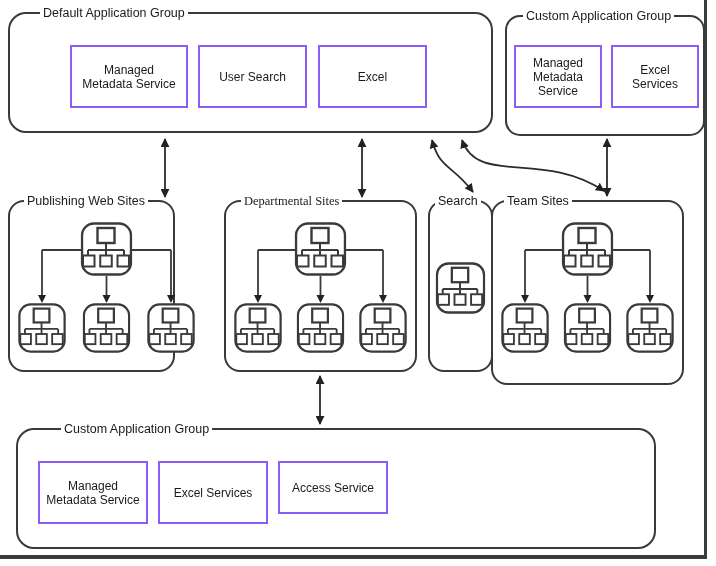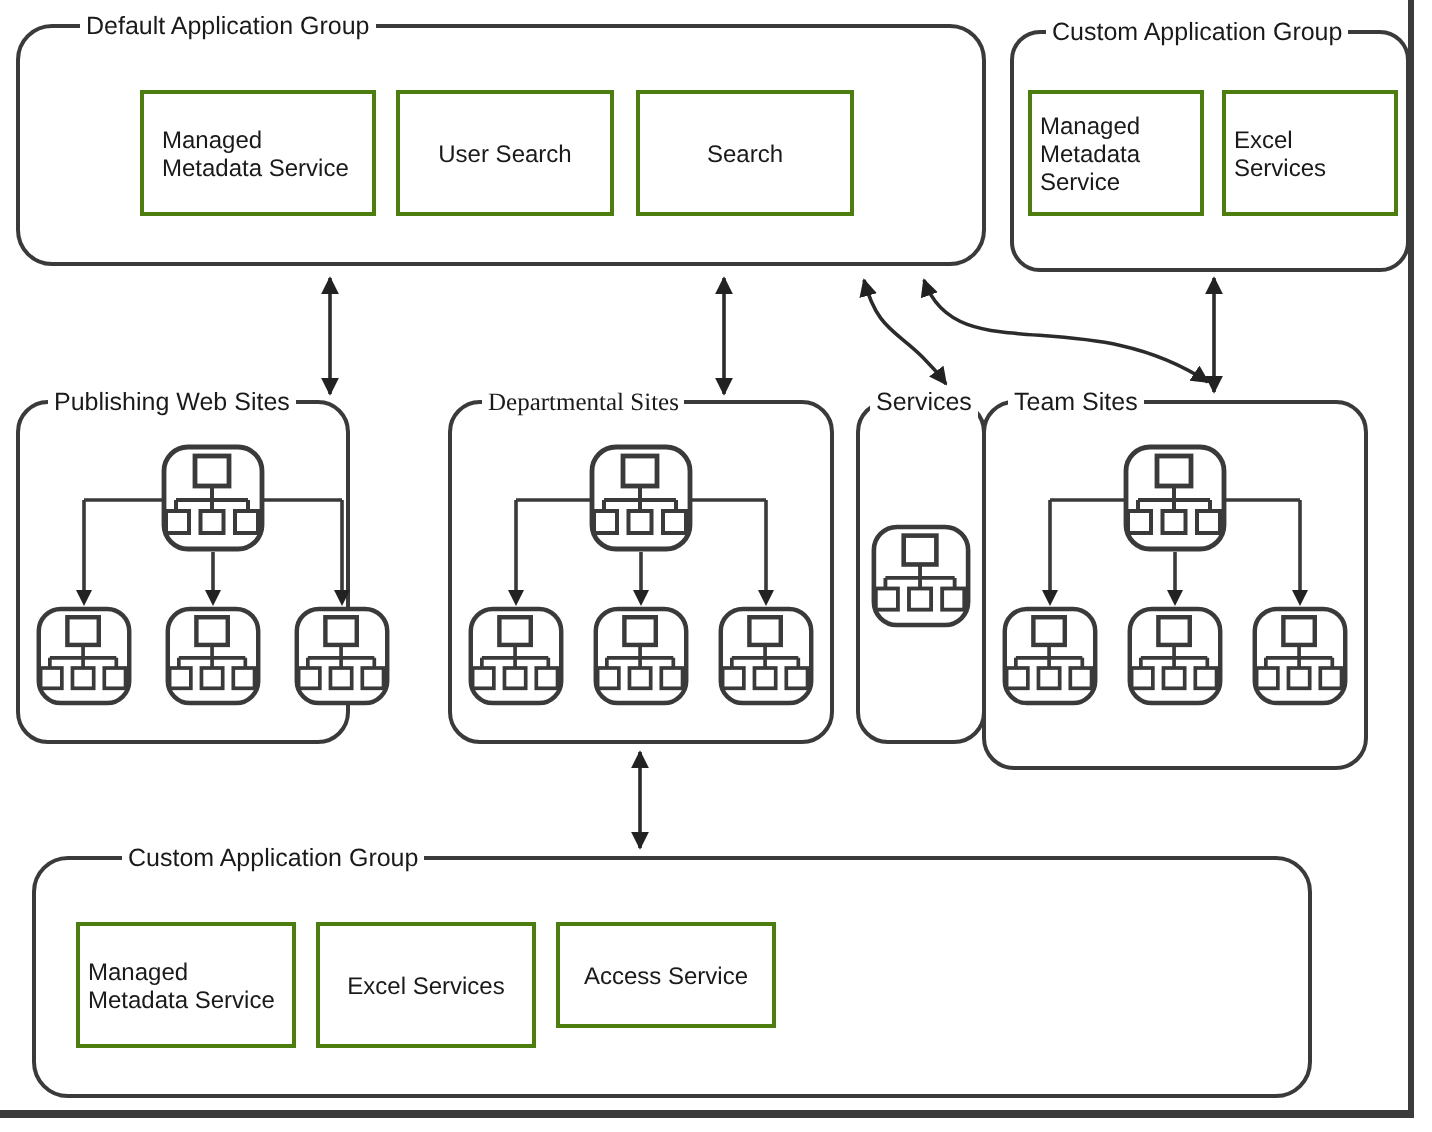--- a/index.html
+++ b/index.html
@@ -9,23 +9,23 @@
   }
   .grp {
     position:absolute; border:2px solid #3a3a3a; border-radius:18px;
     background:#ffffff; box-sizing:border-box;padding-left:27px;
   }
   .grp-label {
     position:absolute; top:-9px; background:#ffffff; padding:0 3px;
     font-size:12.5px; line-height:16px; white-space:nowrap;
   }
   .svc {
-    position:absolute; border:2px solid #4d7c0f; background:#ffffff;
+    position:absolute; border:2px solid #8b5cf6; background:#ffffff;
     box-sizing:border-box; display:flex; align-items:center; justify-content:center;
-    font-size:12px; line-height:14px;
+    text-align:center; font-size:12px; line-height:14px;
   }
   .treesvg { position:absolute; left:0; top:0; }
   #arrow-overlay { position:absolute; left:0; top:0; pointer-events:none; }
 
   
   #g-default   { left:8px;   top:12px;  width:485px; height:121px; }
   #g-default .grp-label { left:30px; }
   #svc-d-mms    { left:60px;  top:31px; width:118px; height:63px; padding:0 9px; }
   #svc-d-up     { left:188px; top:31px; width:109px; height:63px; padding:0 6px; }
   #svc-d-search { left:308px; top:31px; width:109px; height:63px; padding:0 6px; }
@@ -74,21 +74,21 @@
         <rect x="19.75" y="33.5" width="11.5" height="11" fill="#fff" stroke="#3a3a3a" stroke-width="2"></rect>
         <rect x="37" y="33.5" width="11.5" height="11" fill="#fff" stroke="#3a3a3a" stroke-width="2"></rect>
       </symbol>
     </defs>
   </svg>
 
   <div class="grp" id="g-default">
     <span class="grp-label">Default Application Group</span>
     <div class="svc" id="svc-d-mms">Managed Metadata Service</div>
     <div class="svc" id="svc-d-up">User Search</div>
-    <div class="svc" id="svc-d-search">Search</div>
+    <div class="svc" id="svc-d-search">Excel</div>
   </div>
 
   <div class="grp" id="g-custom-top">
     <span class="grp-label">Custom Application Group</span>
     <div class="svc" id="svc-t-mms">Managed Metadata Service</div>
     <div class="svc" id="svc-t-excel">Excel Services</div>
   </div>
 
   <div class="grp" id="g-publishing">
     <span class="grp-label">Publishing Web Sites</span>
@@ -108,21 +108,21 @@
       <path d="M32 48 H157 M32 48 V99 M157 48 V99 M94.5 74 V99" stroke="#3a3a3a" stroke-width="1.8" fill="none"></path>
       <path d="M32 101 l-4 -8 h8 z M157 101 l-4 -8 h8 z M94.5 101 l-4 -8 h8 z" fill="#222"></path>
       <use href="#org-icon" x="68.5" y="20" width="52" height="54"></use>
       <use href="#org-icon" x="8" y="101" width="48" height="50"></use>
       <use href="#org-icon" x="70.5" y="101" width="48" height="50"></use>
       <use href="#org-icon" x="133" y="101" width="48" height="50"></use>
     </svg>
   </div>
 
   <div class="grp" id="g-mysites">
-    <span class="grp-label">Services</span>
+    <span class="grp-label">Search</span>
     <svg class="treesvg" width="61" height="168">
       <use href="#org-icon" x="5.5" y="60" width="50" height="52"></use>
     </svg>
   </div>
 
   <div class="grp" id="g-team">
     <span class="grp-label">Team Sites</span>
     <svg class="treesvg" width="189" height="168">
       <path d="M32 48 H157 M32 48 V99 M157 48 V99 M94.5 74 V99" stroke="#3a3a3a" stroke-width="1.8" fill="none"></path>
       <path d="M32 101 l-4 -8 h8 z M157 101 l-4 -8 h8 z M94.5 101 l-4 -8 h8 z" fill="#222"></path>

